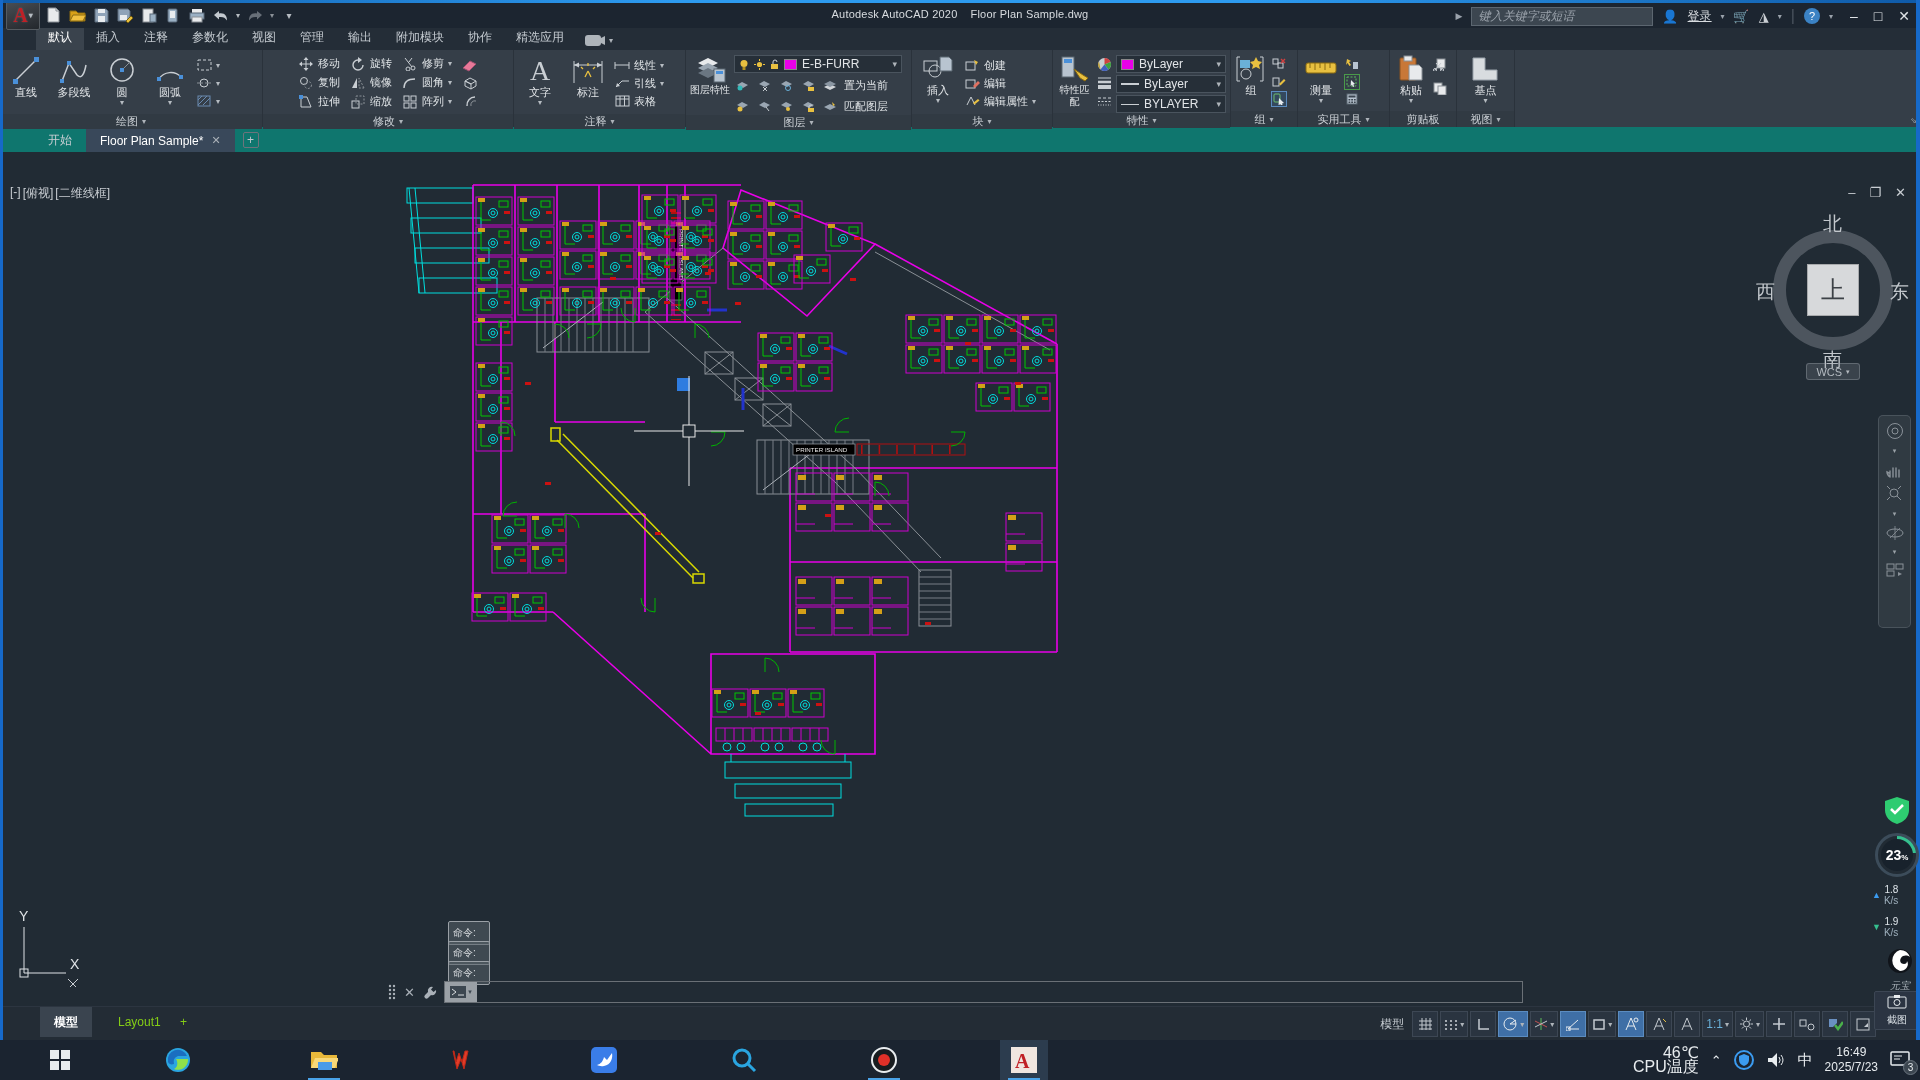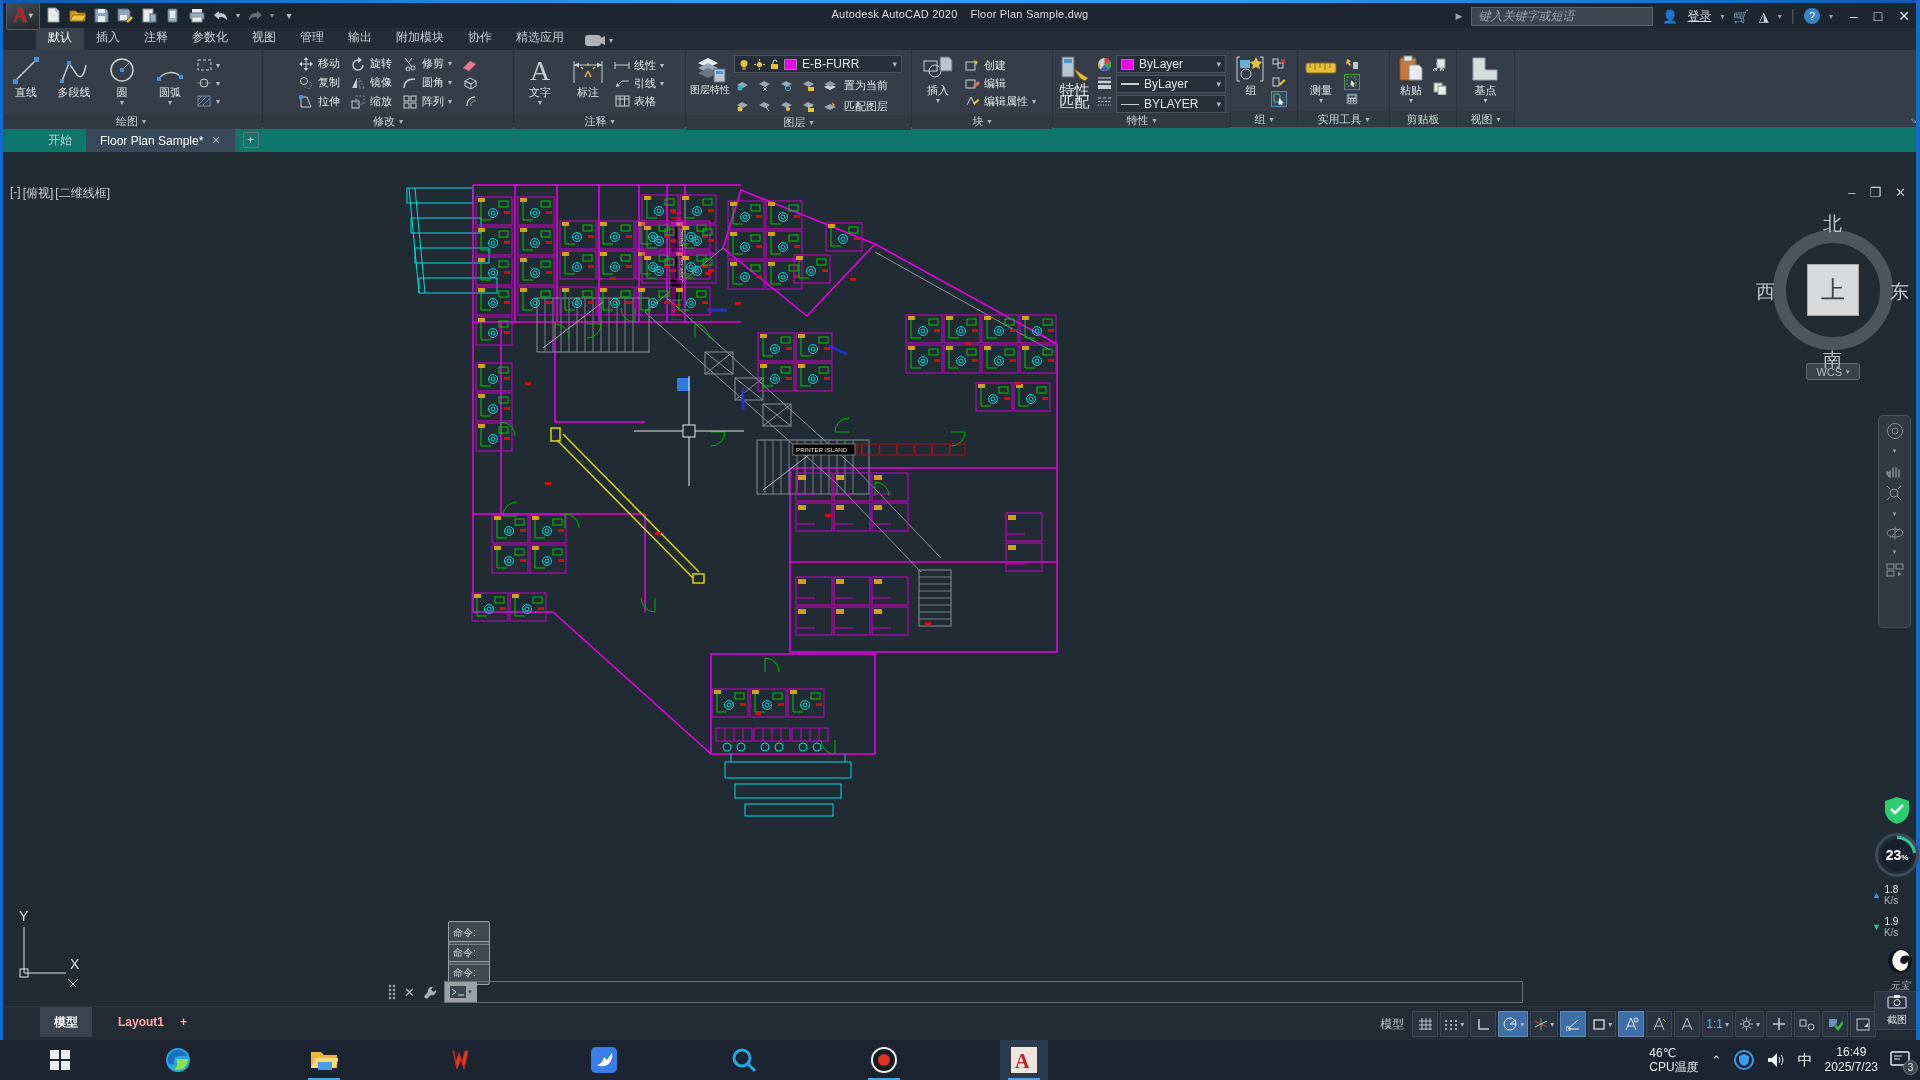--- a/index.html
+++ b/index.html
@@ -89,21 +89,21 @@
   #cmdbar { position:absolute; left:444px; top:829px; width:1079px; height:22px; display:flex; border:1px solid #6a7076;}
   #cmdtab { width:32px; background:#9aa0a6; display:flex; align-items:center; justify-content:center; gap:2px;}
   #cmdfield { flex:1; background:#b7babd; display:flex; align-items:center; padding-left:8px;
     font-size:13px; font-style:italic; color:#43484e;}
 
   
   #ucs { left:14px; top:755px; width:70px; height:80px; color:#dfe3e6;}
 
   
   #bottomrow { left:0; top:1006px; width:1920px; height:34px; background:#232c35; z-index:46; border-top:1px solid #2c3540;}
-  .ltab { position:absolute; top:0; height:30px; display:flex; align-items:center; padding:0 14px; font-size:12px; color:#fca5a5;font-weight:bold;}
+  .ltab { position:absolute; top:0; height:30px; display:flex; align-items:center; padding:0 14px; font-size:12px; color:#84cc16;}
   .ltab.active { background:#3a444f; color:#fff; font-weight:bold;}
   #statusbar { position:absolute; right:44px; top:2px; height:30px; display:flex; align-items:center; gap:2px;}
   .stbtn { min-width:26px; height:26px; border:1px solid #3d4754; display:flex; align-items:center; justify-content:center;
     color:#c3c9cf; font-size:12px; gap:2px; padding:0 3px; background:#2a3440;}
   .stbtn.hl { background:#3f6fa6; border-color:#5b8cc0;}
   .stbtn .car { font-size:8px; color:#aeb4ba;}
 
   
   #taskbar { left:0; top:1040px; width:1920px; height:40px; background:#1b2430; z-index:70; display:flex; align-items:center;}
   .tkico { width:48px; height:40px; display:flex; align-items:center; justify-content:center; position:relative;}
@@ -661,21 +661,21 @@
   </div>
 
   <div class="panel" style="width:178px">
     <div class="pbody">
       <div class="bigbtn" style="width:36px">
         <svg width="30" height="28">
             <rect x="2" y="2" width="12" height="20" fill="#b8c4d0" stroke="#5a6670"></rect>
             <rect x="4" y="4" width="8" height="4" fill="#4a90d9"></rect>
             <path d="M14,14 l9,6 l5,3 l-3,3 l-5,-3 z" fill="#e8c040" stroke="#8a6a10"></path>
           </svg>
-        <span class="blab" style="font-size:15px">特性匹配</span>
+        <span class="blab" style="font-size:10px">特性匹配</span>
       </div>
       <div class="smallcol" style="padding:4px 0;">
         <span class="sico">
             <svg width="15" height="15">
               <circle cx="7.5" cy="7.5" r="6.5" fill="#c9ced3"></circle>
               <path d="M7.5,1 a6.5,6.5 0 0 1 6,4 l-6,2.5 z" fill="#d04040"></path>
               <path d="M13.5,5 a6.5,6.5 0 0 1 -2,7.5 l-4,-5 z" fill="#40a040"></path>
               <path d="M11.5,12.5 a6.5,6.5 0 0 1 -8,0 l4,-5 z" fill="#4060c0"></path>
               <path d="M3.5,12.5 a6.5,6.5 0 0 1 -1.5,-8" fill="#c0a030"></path>
             </svg>
@@ -1440,21 +1440,21 @@
       </svg>
   </div>
   <div class="tkico open activeapp" style="margin-left:92px;">
     <svg width="26" height="26">
         <rect x="0" y="0" width="26" height="26" fill="#f0e6e0"></rect>
         <text x="4" y="21" font-size="20" font-weight="bold" fill="#c02026" font-family="Liberation Serif,serif">A</text>
       </svg>
   </div>
 
   <div id="tkright">
-    <div style="text-align:left;line-height:14px;font-size:12px;">
+    <div style="text-align:right;line-height:14px;font-size:16px;">
       <span>46℃</span><br>
       <span>CPU温度</span>
     </div>
     <span style="font-size:13px;">⌃</span>
     <svg width="20" height="20">
         <circle cx="10" cy="10" r="9" fill="none" stroke="#3b9bf0" stroke-width="2"></circle>
         <path d="M10,4 l5,2 v4 c0,3 -2,5 -5,6 c-3,-1 -5,-3 -5,-6 v-4 z" fill="#3b9bf0"></path>
       </svg>
     <svg width="20" height="18">
         <path d="M2,7 h4 l5,-5 v14 l-5,-5 h-4 z" fill="#e8ecef"></path>

